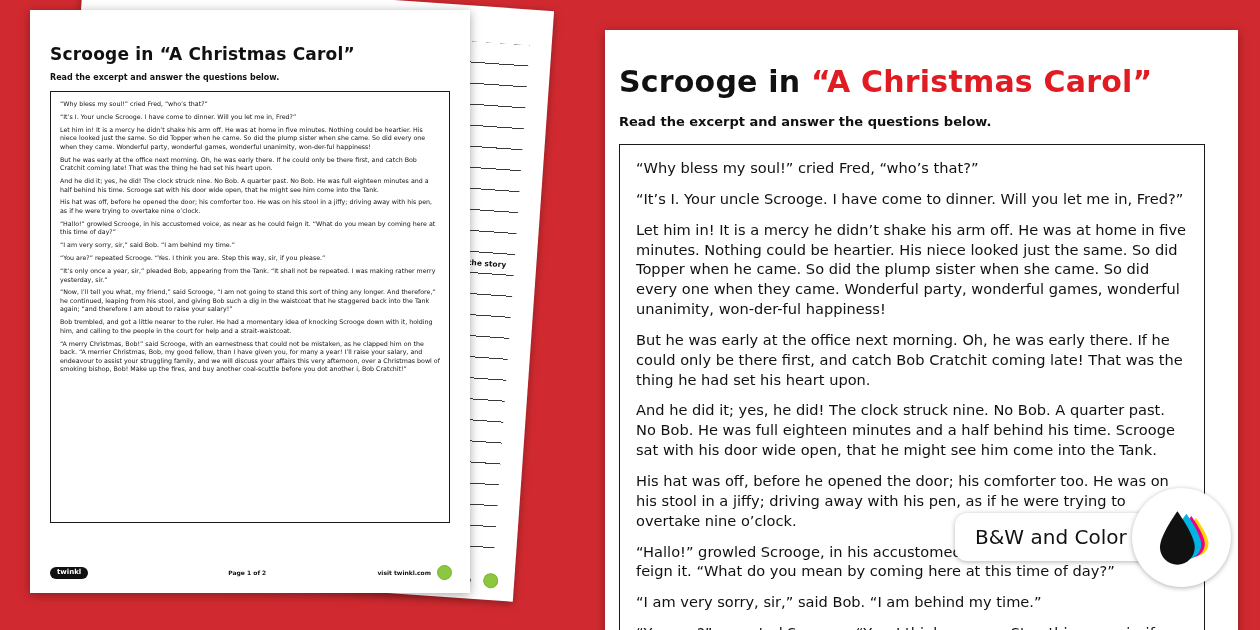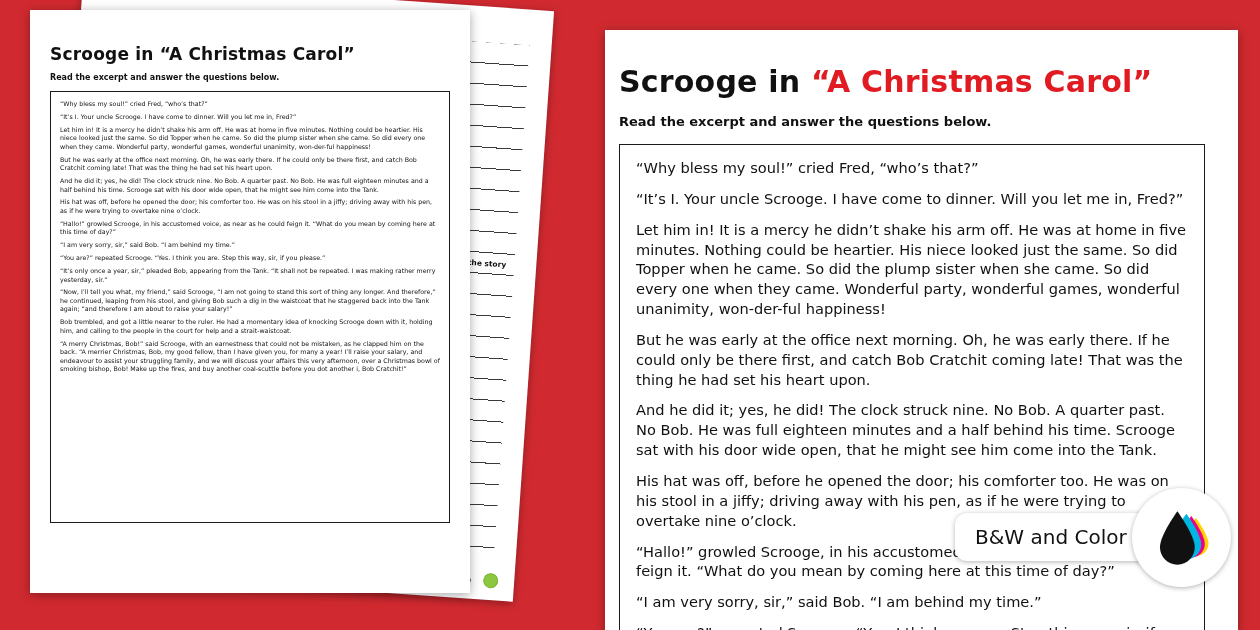--- a/index.html
+++ b/index.html
@@ -130,20 +130,26 @@
       <p class="para-sm">And he did it; yes, he did! The clock struck nine. No Bob. A quarter past. No Bob. He was full eighteen minutes and a half behind his time. Scrooge sat with his door wide open, that he might see him come into the Tank.</p>
       <p class="para-sm">His hat was off, before he opened the door; his comforter too. He was on his stool in a jiffy; driving away with his pen, as if he were trying to overtake nine o’clock.</p>
       <p class="para-sm">“Hallo!” growled Scrooge, in his accustomed voice, as near as he could feign it. “What do you mean by coming here at this time of day?”</p>
       <p class="para-sm">“I am very sorry, sir,” said Bob. “I am behind my time.”</p>
       <p class="para-sm">“You are?” repeated Scrooge. “Yes. I think you are. Step this way, sir, if you please.”</p>
       <p class="para-sm">“It’s only once a year, sir,” pleaded Bob, appearing from the Tank. “It shall not be repeated. I was making rather merry yesterday, sir.”</p>
       <p class="para-sm">“Now, I’ll tell you what, my friend,” said Scrooge, “I am not going to stand this sort of thing any longer. And therefore,” he continued, leaping from his stool, and giving Bob such a dig in the waistcoat that he staggered back into the Tank again; “and therefore I am about to raise your salary!”</p>
       <p class="para-sm">Bob trembled, and got a little nearer to the ruler. He had a momentary idea of knocking Scrooge down with it, holding him, and calling to the people in the court for help and a strait-waistcoat.</p>
       <p class="para-sm">“A merry Christmas, Bob!” said Scrooge, with an earnestness that could not be mistaken, as he clapped him on the back. “A merrier Christmas, Bob, my good fellow, than I have given you, for many a year! I’ll raise your salary, and endeavour to assist your struggling family, and we will discuss your affairs this very afternoon, over a Christmas bowl of smoking bishop, Bob! Make up the fires, and buy another coal-scuttle before you dot another i, Bob Cratchit!”</p>
     </div>
+  <div class="sheet-footer">
+    <span class="twinkl-logo">twinkl</span>
+    <span class="page-num">Page 1 of 2</span>
+    <span class="visit">visit twinkl.com</span>
+    <span class="quality-badge" style="background-color: rgb(141, 198, 63);"></span>
+  </div>
 </div>
 
 <div class="right-page">
   <h1 class="title-lg">
     <span>Scrooge in</span>
     <span style="color: rgb(224, 27, 34);">“A Christmas Carol”</span>
   </h1>
   <div class="instr-lg">Read the excerpt and answer the questions below.</div>
   <div class="excerpt-box excerpt-lg">
       <p class="para-lg">“Why bless my soul!” cried Fred, “who’s that?”</p>

